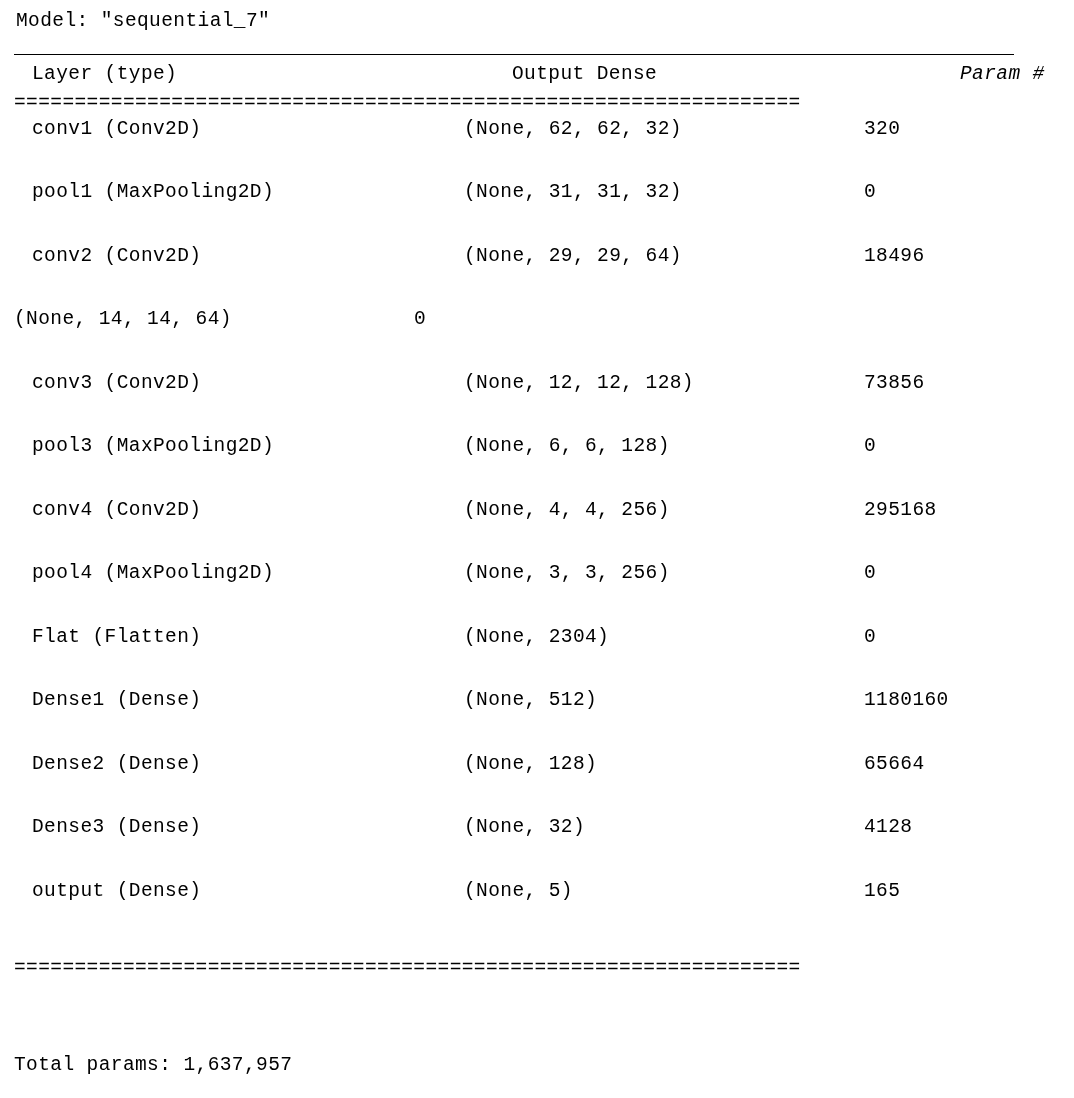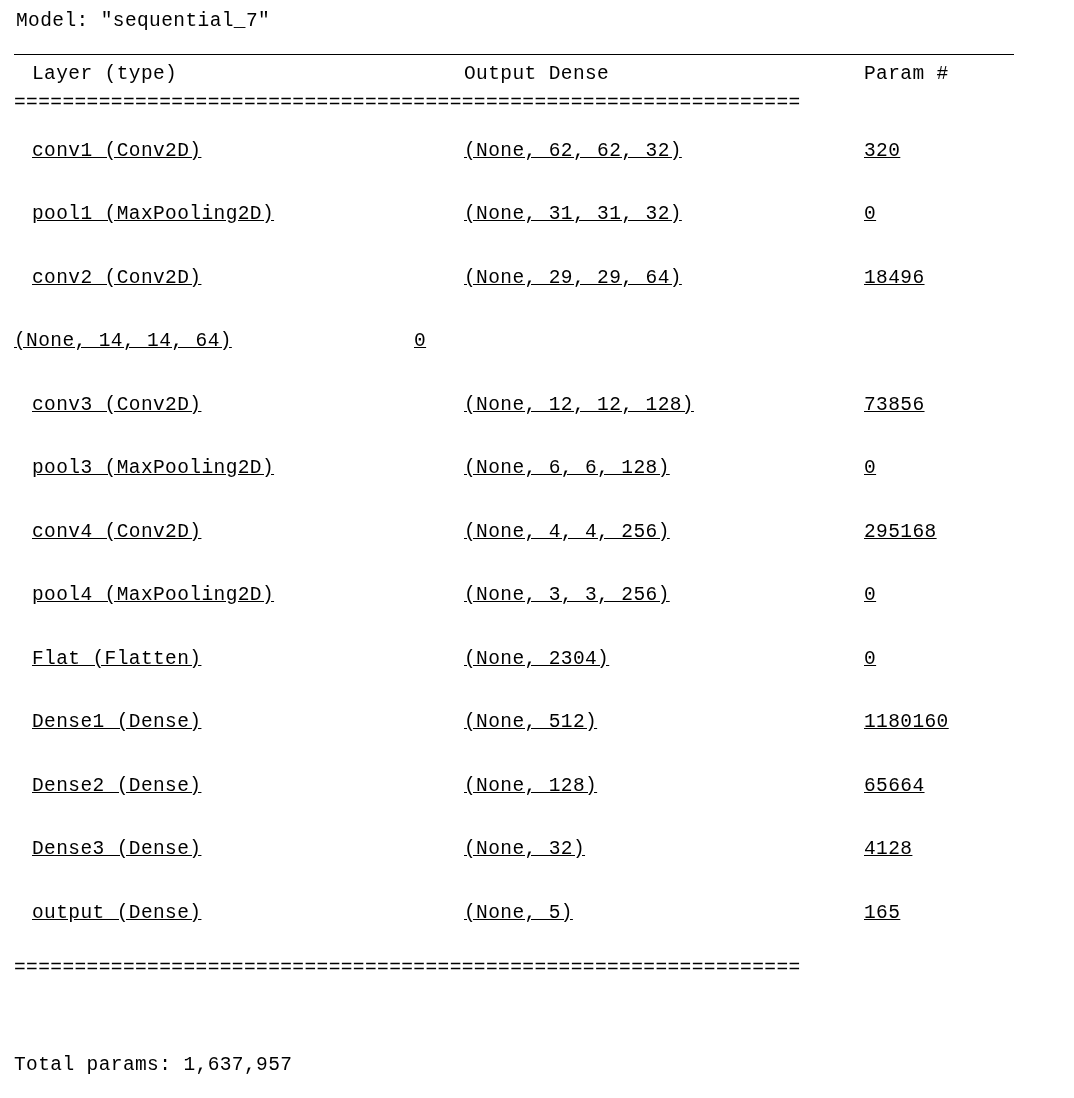--- a/index.html
+++ b/index.html
@@ -27,39 +27,39 @@
   .rule-thin {
     border-top: 1.5px solid #000;
     height: 0;
     margin: 0 0 10px 0;
     width: 1000px;
   }
   .head-row {
     display: flex;
     white-space: pre;
     margin-bottom: 10px;
+    gap: 48px;
   }
   .rule-double {
     margin: 2px 0 6px 0;
     white-space: pre;
     overflow: hidden;
     width: 1000px;
   }
   .rule-double-bottom {
     margin: 14px 0 8px 0;
     white-space: pre;
     overflow: hidden;
     width: 1000px;
   }
   .row {
     display: flex;
     white-space: pre;
     height: 63.5px;
-    align-items: center;
-    text-decoration: underline;
+    align-items: flex-start;
   }
   .col-layer {
     width: 450px;
     flex: 0 0 450px;
     padding-left: 18px;
     box-sizing: border-box;
   }
   .col-shape {
     width: 400px;
     flex: 0 0 400px;
@@ -76,20 +76,21 @@
     box-sizing: border-box;
   }
   .head-shape {
     width: 400px;
     flex: 0 0 400px;
     box-sizing: border-box;
   }
   .head-param {
     flex: 1 1 auto;
     box-sizing: border-box;
+    font-style: italic;
   }
   .totals {
     white-space: pre;
     line-height: 1.62;
   }
   .totals div {
     white-space: pre;
   }
 </style>
 </head>

